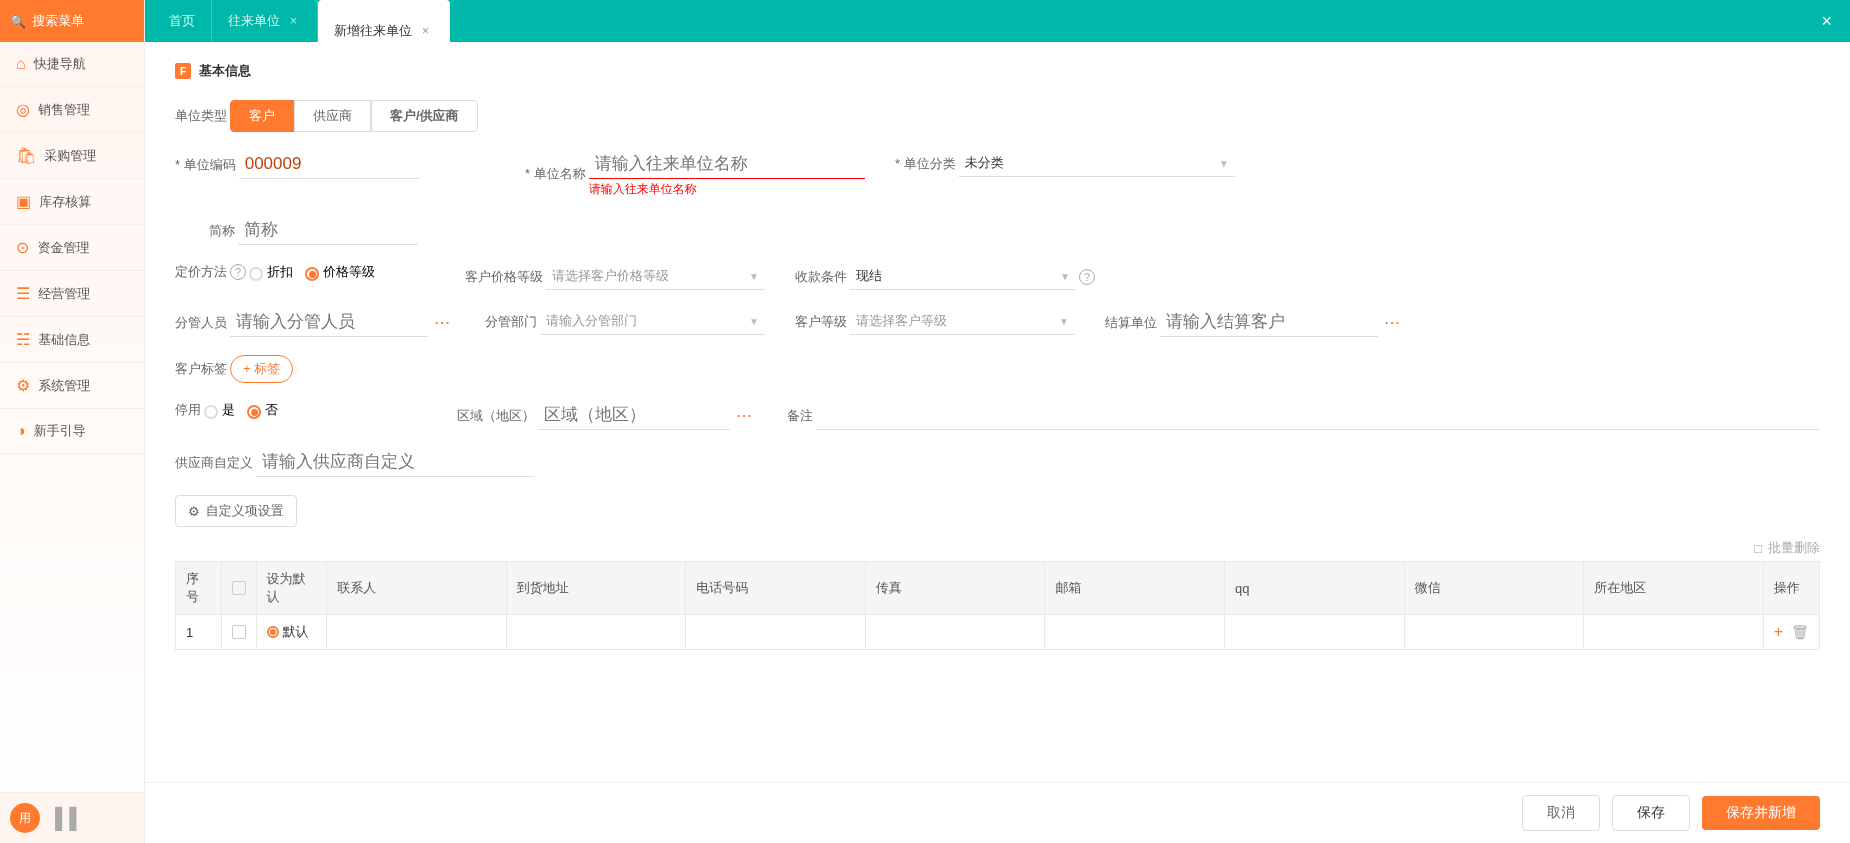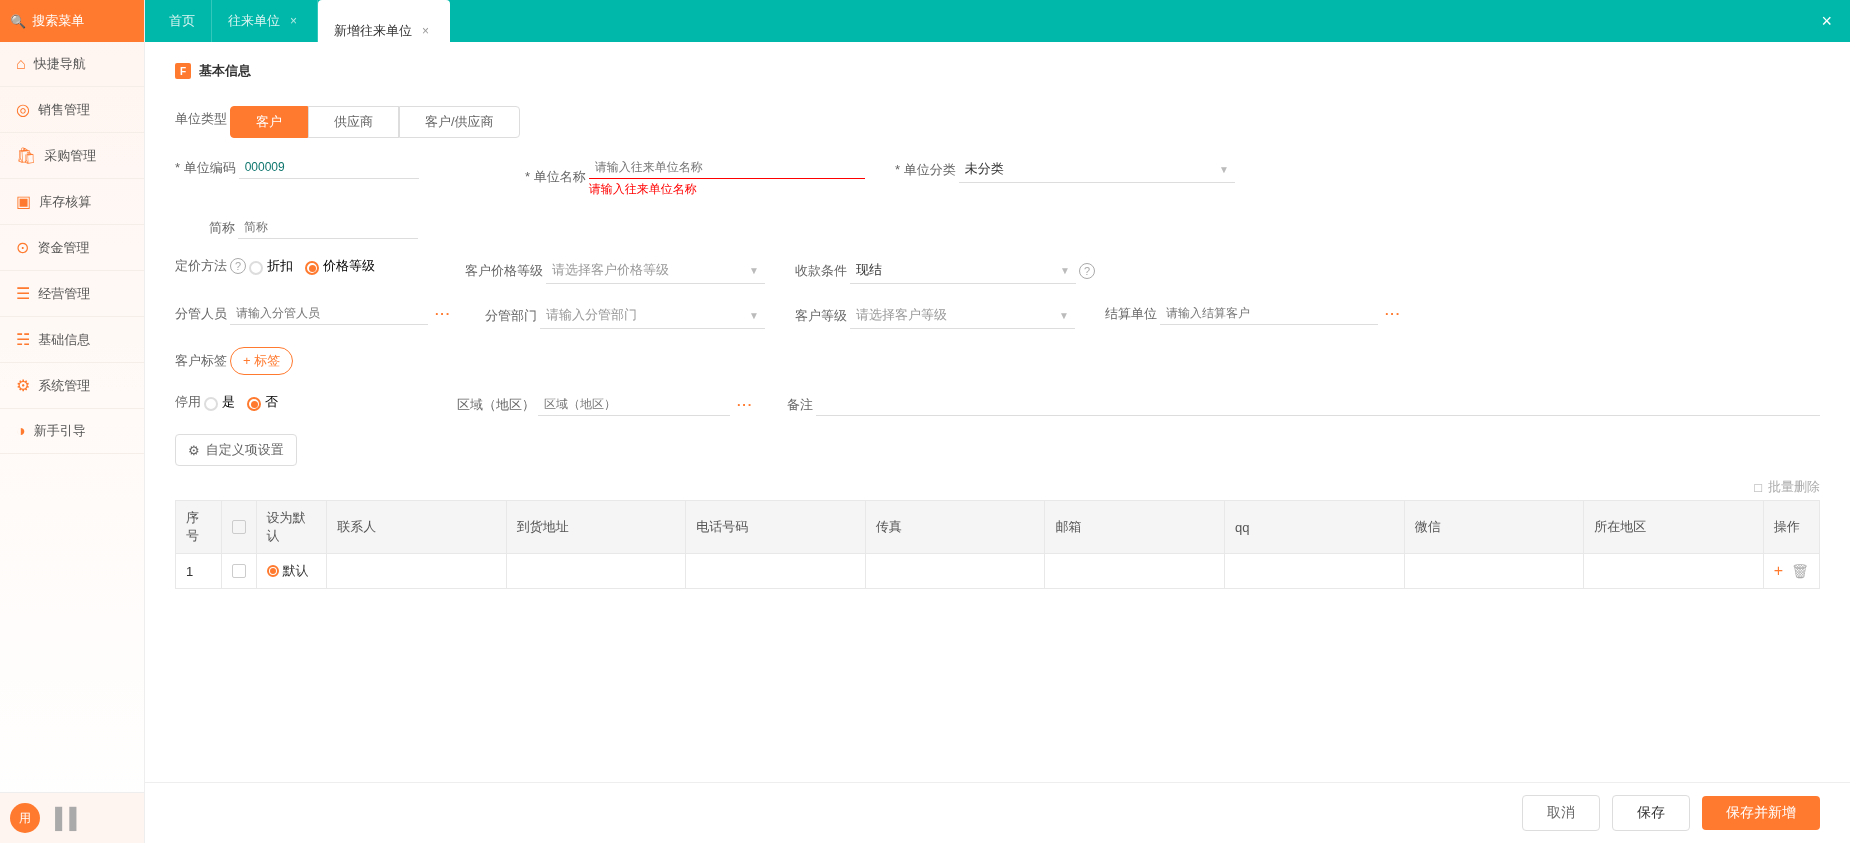--- a/index.html
+++ b/index.html
@@ -144,53 +144,52 @@
       white-space: nowrap;
       min-width: fit-content;
     }
     .form-input {
       border: none;
       border-bottom: 1px solid #ddd;
       padding: 4px 6px;
       outline: none;
       flex: 1;
       min-width: 0;
-      font-size: 12px;
-      color: #0f766e;
+      font-size: 17px;
+      color: #c2410c;
       background: transparent;
     }
     .form-input.error { border-bottom-color: red; }
     .error-msg { color: red; font-size: 12px; margin-top: 2px; display: block; }
     .form-input-group {
       display: flex;
       flex-direction: column;
       flex: 1;
     }
 
     
     .type-btn-group {
       display: flex;
       gap: 0;
     }
     .type-btn {
-      padding: 6px 25px;
+      padding: 6px 18px;
       border: 1px solid #ddd;
       cursor: pointer;
       background: white;
       color: #666;
       font-size: 13px;
-      margin-top: 6px;
     }
     .type-btn.active {
       background: #ff7a2f;
       color: white;
       border-color: #ff7a2f;
     }
     .type-btn:first-child { border-radius: 4px 0 0 4px; }
-    .type-btn:last-child { border-radius: 0 4px 4px 0; }
+    .type-btn:last-child { border-radius: 0 4px 4px 0; font-weight: bold; }
 
     
     .form-select {
       display: flex;
       align-items: center;
       border-bottom: 1px solid #ddd;
       padding: 4px 6px;
       flex: 1;
       cursor: pointer;
       color: #999;
@@ -548,20 +547,26 @@
         <span class="form-label">区域（地区）</span>
         <input class="form-input" placeholder="区域（地区）" style="">
         <span class="more-btn">···</span>
       </div>
       <div class="form-group" style="flex:1;">
         <span class="form-label">备注</span>
         <input class="form-input" style="flex: 1 1 0%;">
       </div>
     </div>
 
+    <div class="form-row">
+      <div class="form-group" style="max-width:360px;">
+        <span class="form-label">供应商自定义</span>
+        <input class="form-input" placeholder="请输入供应商自定义" style="">
+      </div>
+    </div>
 
     <button class="custom-settings-btn">
       <span>⚙</span>
       <span>自定义项设置</span>
     </button>
 
     <div class="batch-delete">
       <span>□</span>
       <span>批量删除</span>
     </div>

